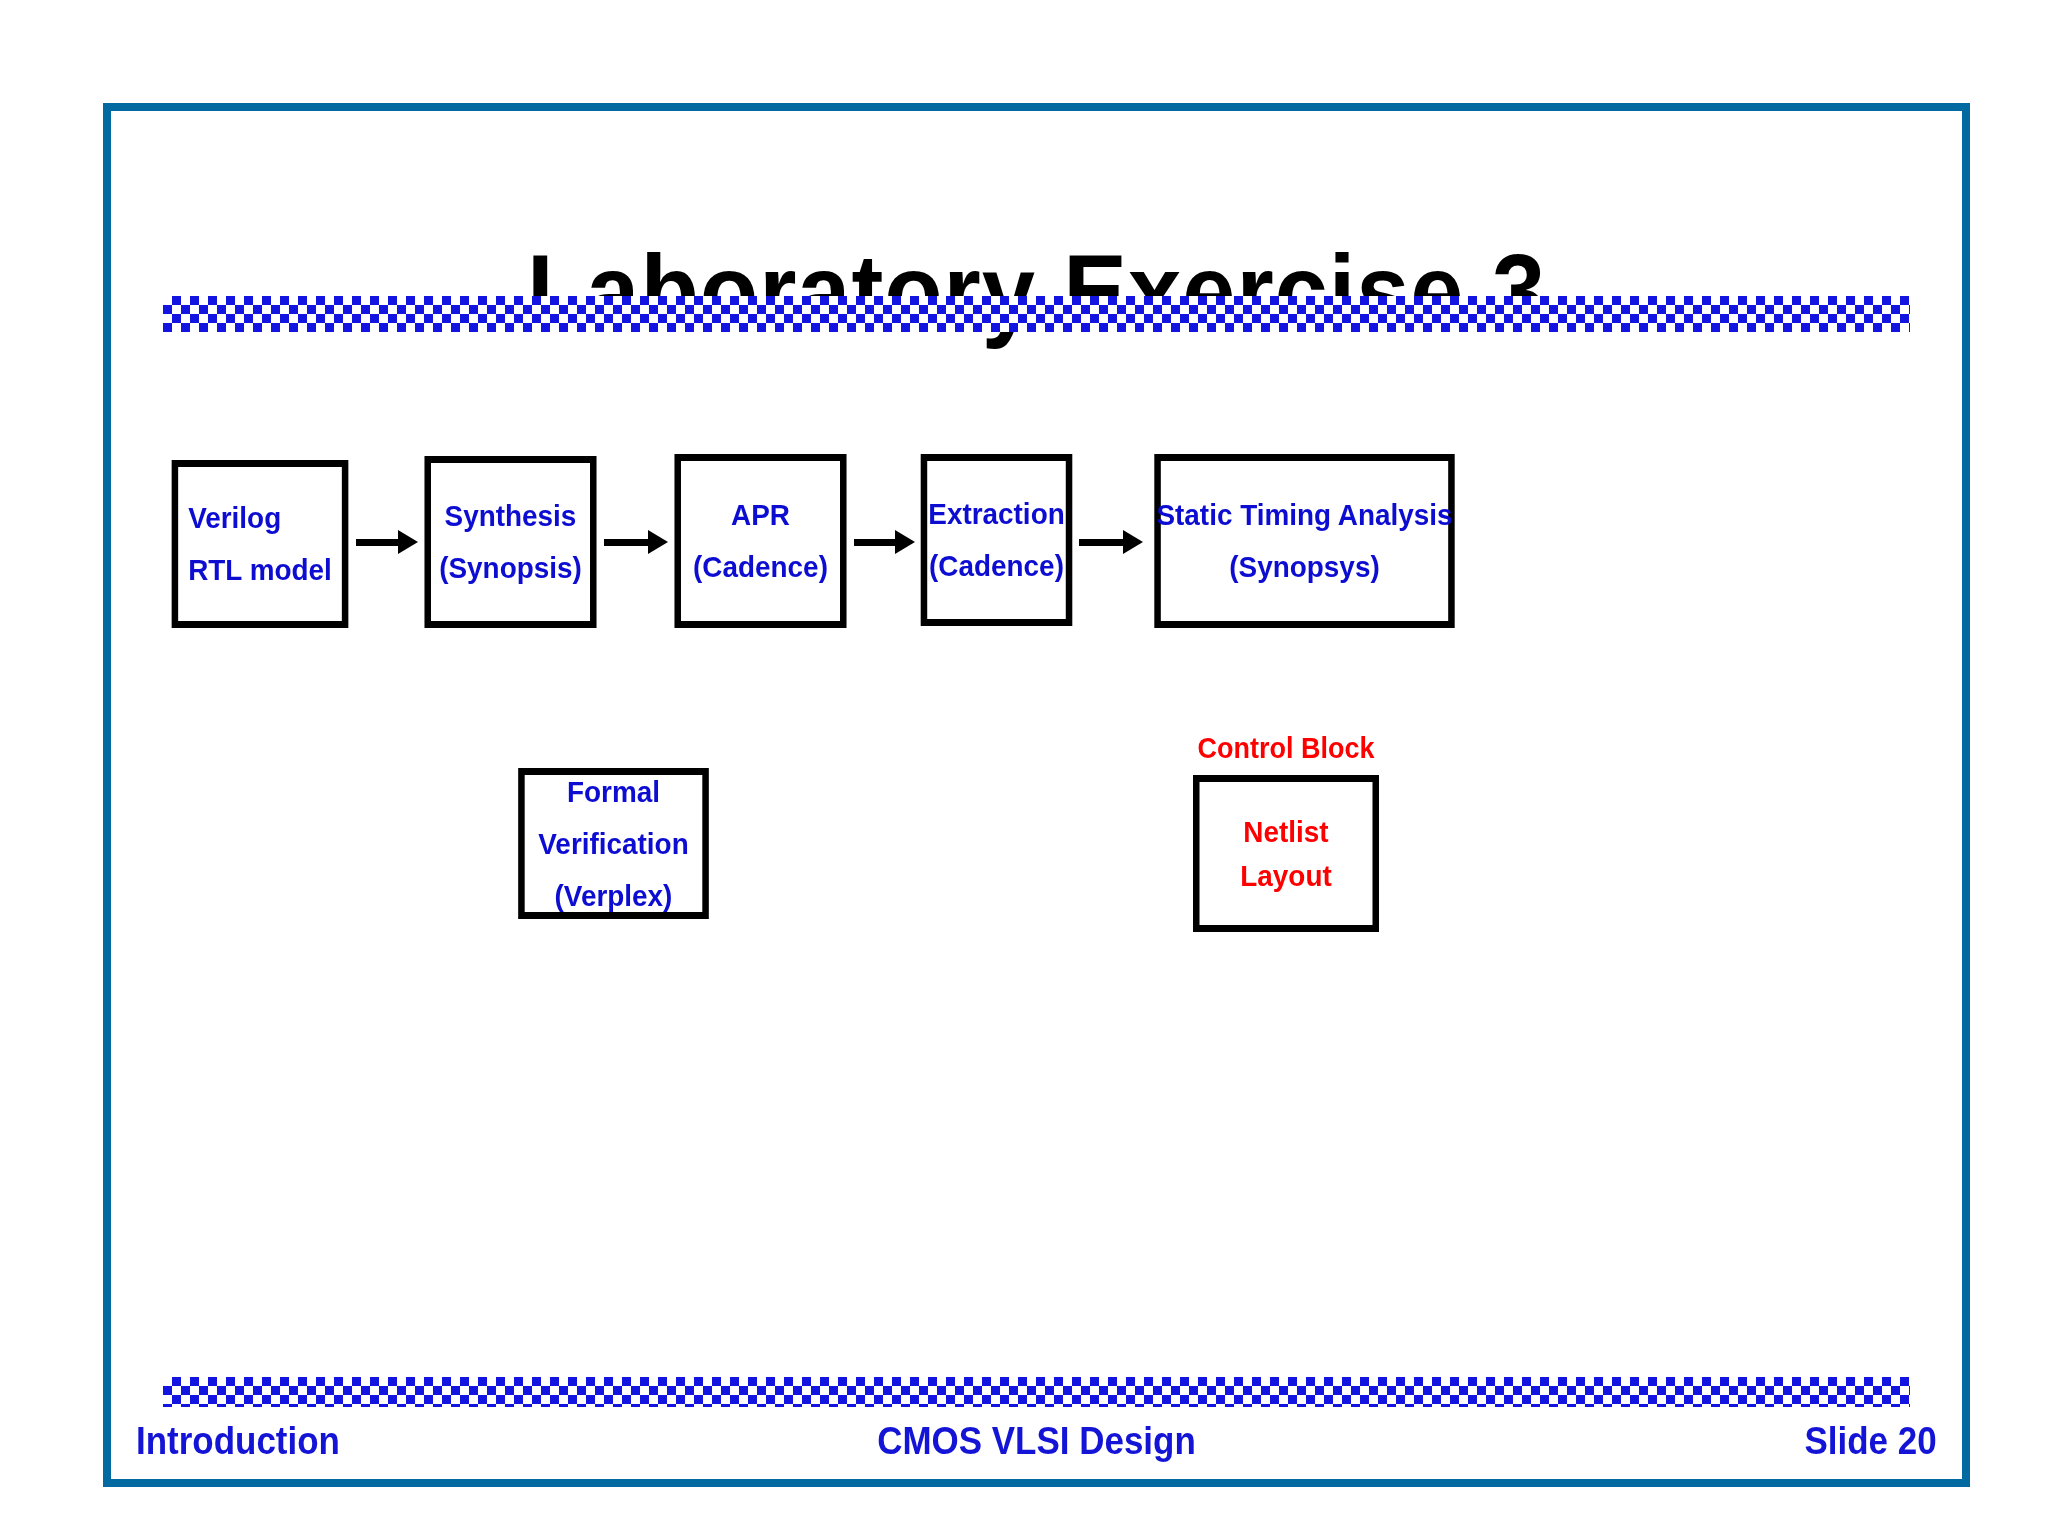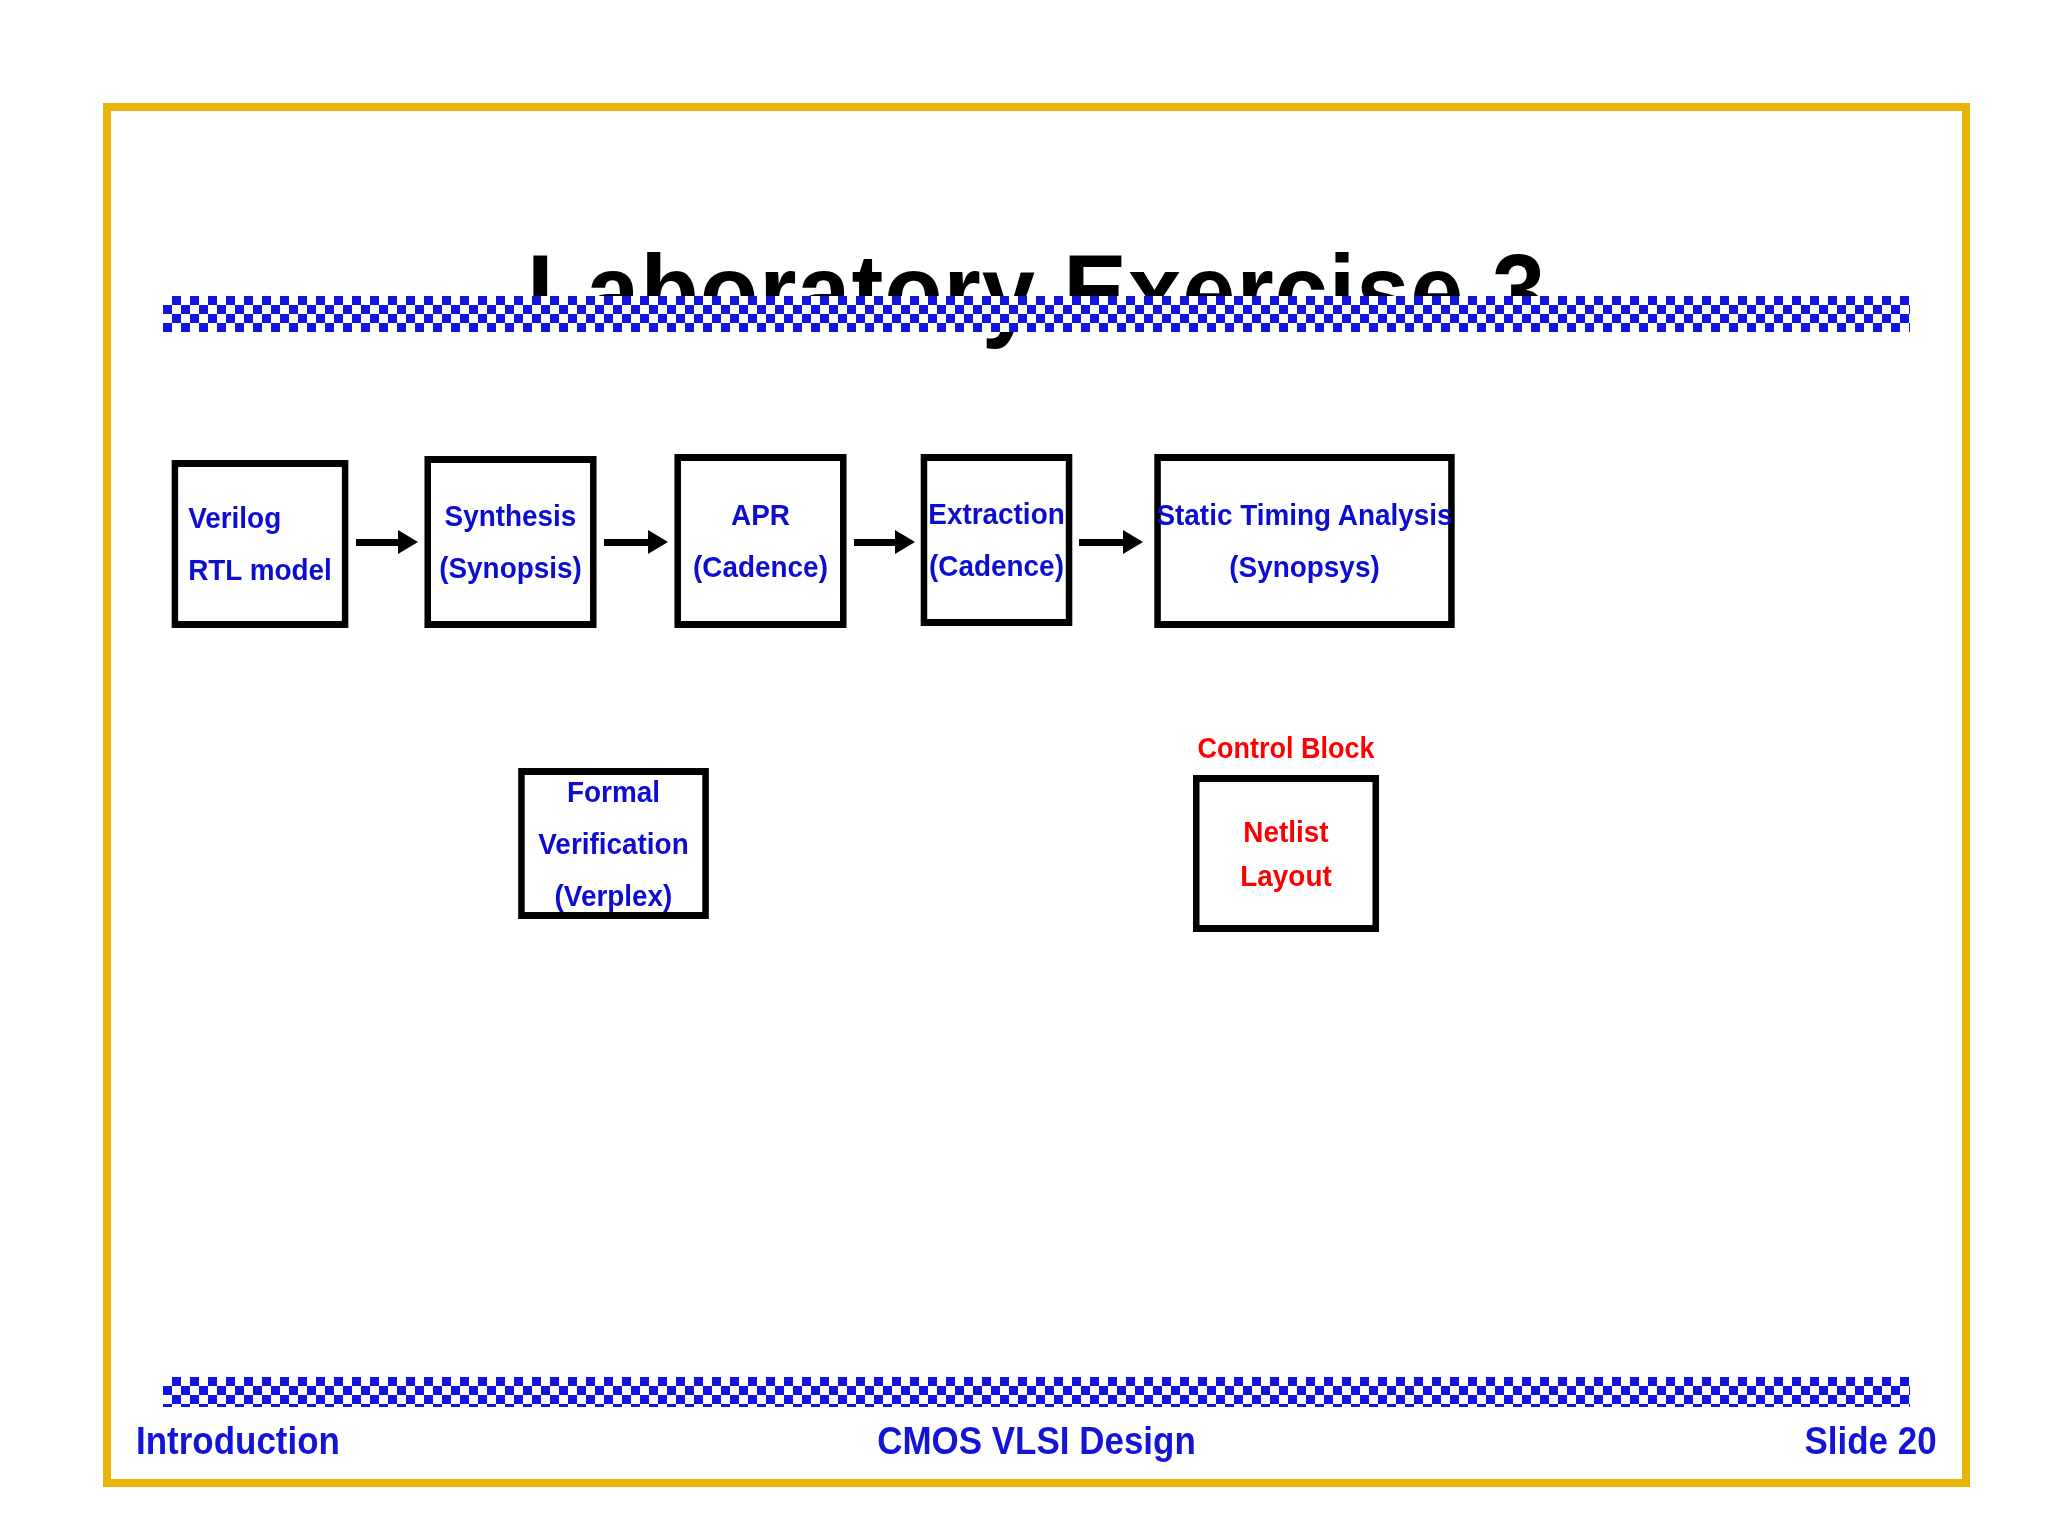--- a/index.html
+++ b/index.html
@@ -15,21 +15,21 @@
     font-family: "Liberation Sans", sans-serif;
   }
 
   
   #slide-frame {
     position: absolute;
     left: 103px;
     top: 103px;
     width: 1867px;
     height: 1384px;
-    border: 8px solid #eab308;
+    border: 8px solid #0369a1;
     background: #ffffff;
     box-sizing: border-box;
   }
 
   
   #slide-title {
     position: absolute;
     left: 0;
     top: 128px;
     width: 100%;

